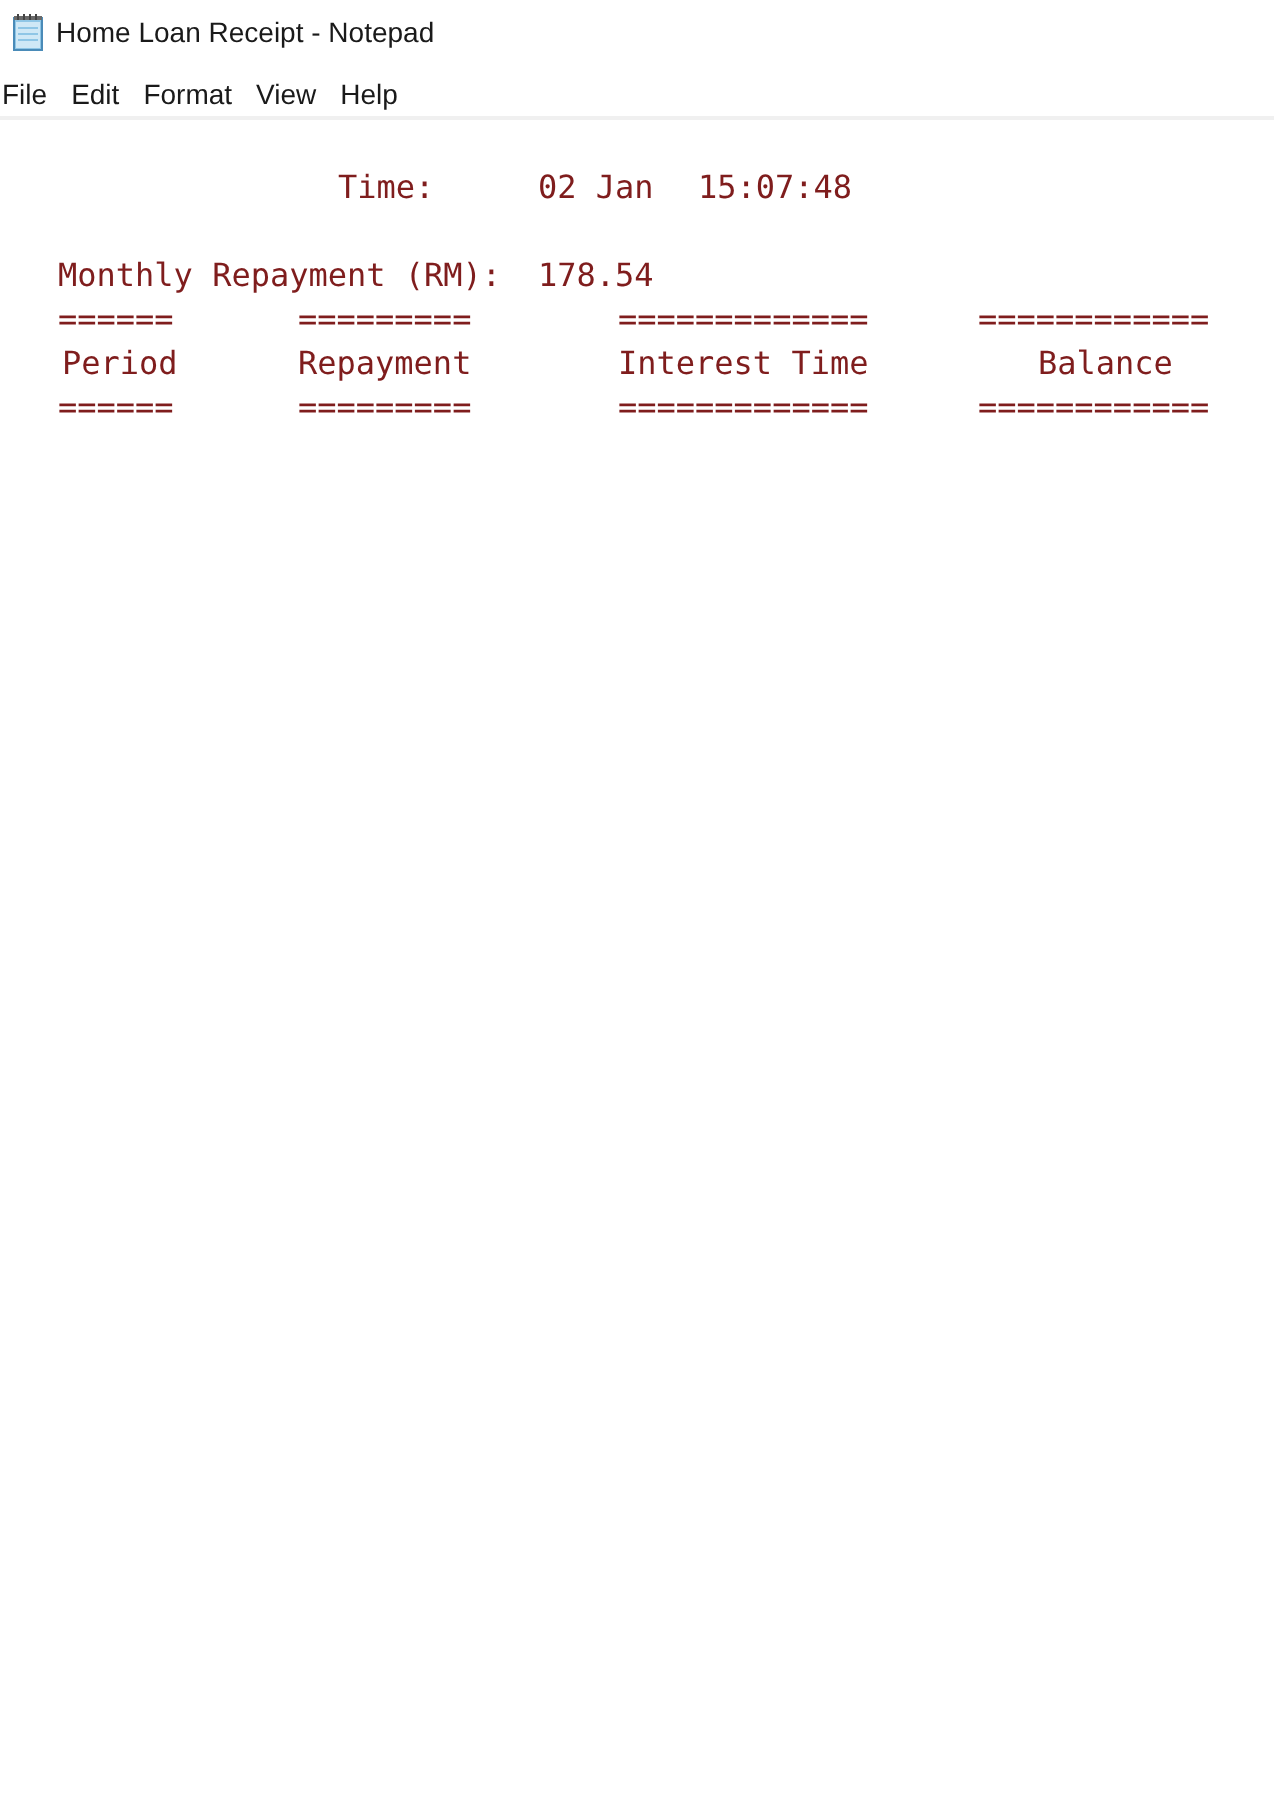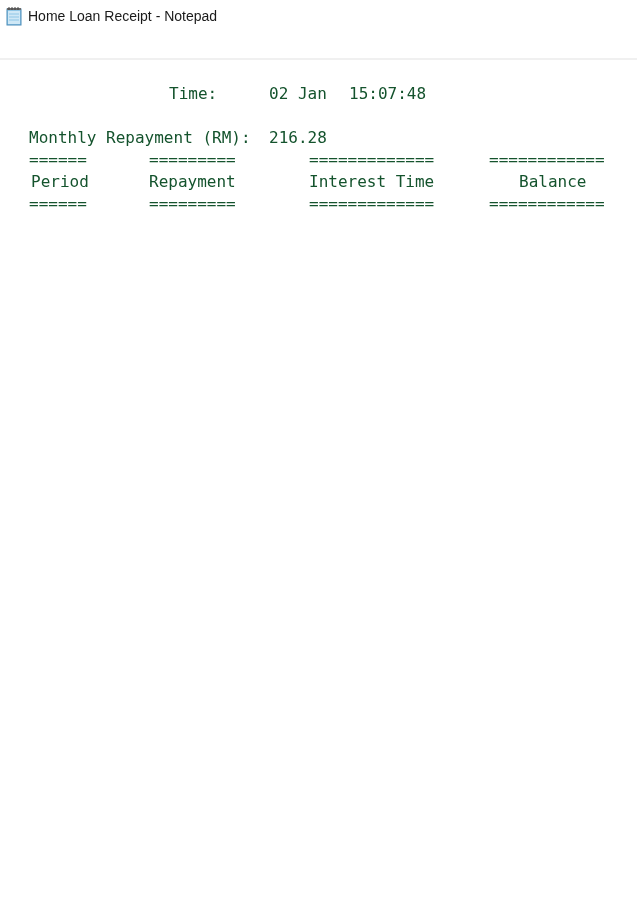--- a/index.html
+++ b/index.html
@@ -73,21 +73,21 @@
       background: #ffffff;
       overflow: hidden;
     }
     .line {
       position: absolute;
       left: 0;
       height: 22px;
       font-family: "DejaVu Sans Mono", "Liberation Mono", monospace;
       font-size: 16px;
       line-height: 22px;
-      color: #14532d;
+      color: #7f1d1d;
       white-space: pre;
     }
     .cell {
       position: absolute;
       top: 0;
       white-space: pre;
     }
   </style>
 </head>
 <body>
@@ -105,33 +105,40 @@
         <rect x="1" y="1" width="14" height="2" fill="#6a6a6a"></rect>
         <line x1="3" y1="0" x2="3" y2="3" stroke="#444" stroke-width="1"></line>
         <line x1="6" y1="0" x2="6" y2="3" stroke="#444" stroke-width="1"></line>
         <line x1="9" y1="0" x2="9" y2="3" stroke="#444" stroke-width="1"></line>
         <line x1="12" y1="0" x2="12" y2="3" stroke="#444" stroke-width="1"></line>
       </svg>
     </span>
     <span class="title-text">Home Loan Receipt - Notepad</span>
   </div>
 
+  <div class="menubar">
+    <span class="menu-item">File</span>
+    <span class="menu-item">Edit</span>
+    <span class="menu-item">Format</span>
+    <span class="menu-item">View</span>
+    <span class="menu-item">Help</span>
+  </div>
   <div class="menu-sep"></div>
 
   <div class="editor" id="editor">
 
     <div class="line" style="top:23px;">
       <span class="cell" style="left:169px;">Time:</span>
       <span class="cell" style="left:269px;">02 Jan</span>
       <span class="cell" style="left:349px;text-align:right;">15:07:48</span>
     </div>
 
     <div class="line" style="top:67px;">
       <span class="cell" style="left:29px;text-align:right;">Monthly Repayment (RM):</span>
-      <span class="cell" style="left:269px;">216.28</span>
+      <span class="cell" style="left:269px;">178.54</span>
     </div>
 
     <div class="line" style="top:89px;">
       <span class="cell" style="left:29px;">======</span>
       <span class="cell" style="left:149px;">=========</span>
       <span class="cell" style="left:309px;">=============</span>
       <span class="cell" style="left:489px;">============</span>
     </div>
 
     <div class="line" style="top:111px;">

